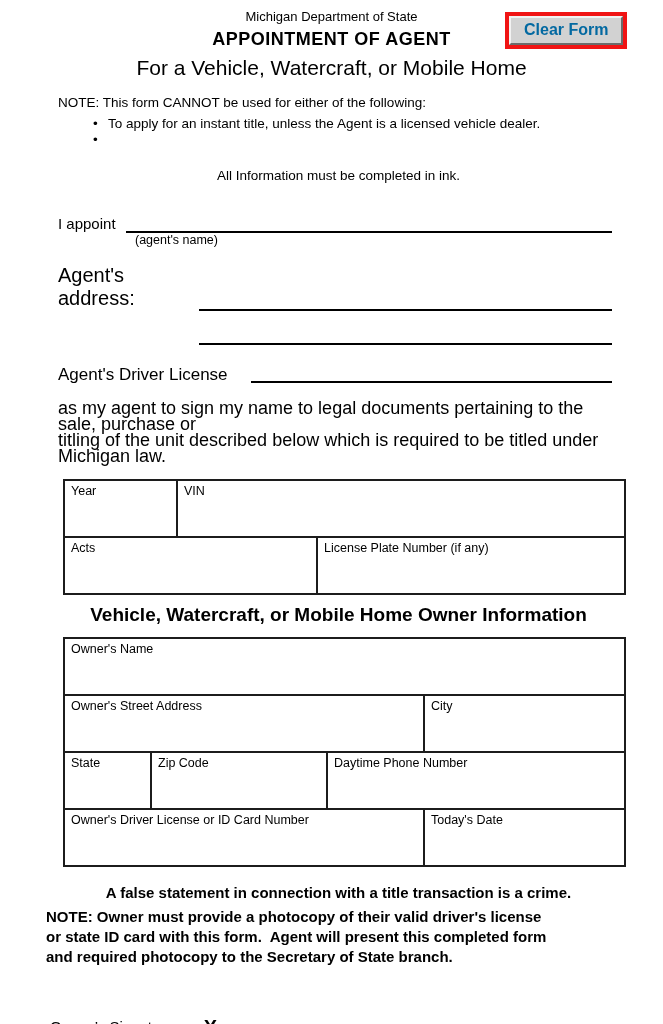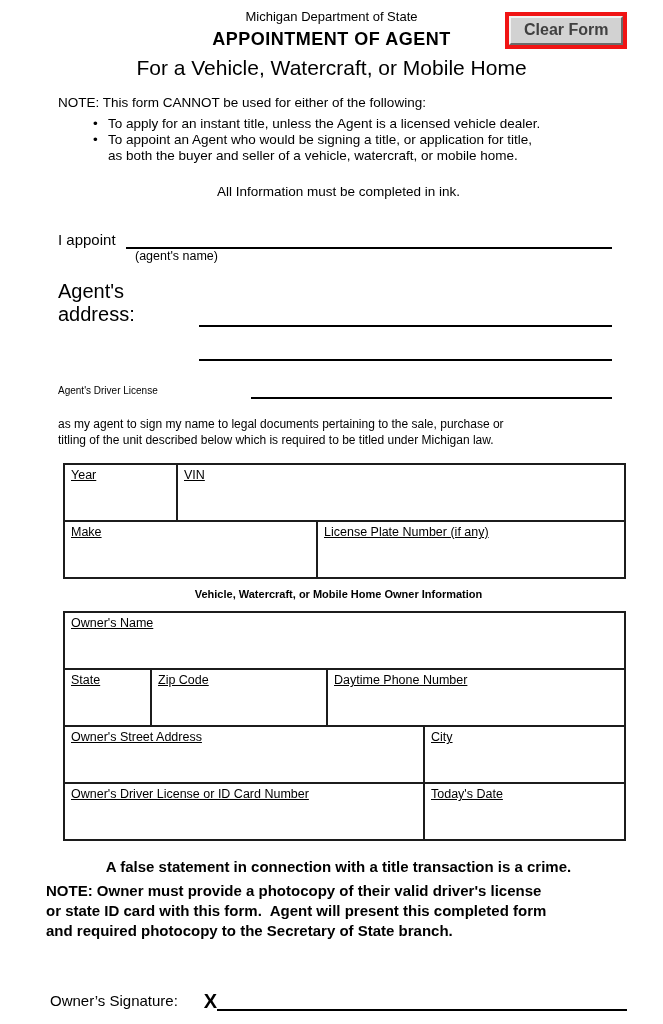--- a/index.html
+++ b/index.html
@@ -8,21 +8,21 @@
     font-family:"Liberation Sans", sans-serif; position:relative; overflow:hidden;
   }
   .center { text-align:center; }
   .center-mid { text-align:center; padding-left:14px; }
   .agency { padding-top:9px; font-size:13px; }
   .title { margin-top:5px; font-size:18px; font-weight:bold; letter-spacing:0.5px; }
   .subtitle { margin-top:6px; font-size:21px; }
 
   .clear-outer { position:absolute; left:505px; top:12px; border:4px solid #f01414; background:#9a9a9a; }
   .clear-btn {
-    display:block; background:#d2d2d2; color:#404040; font-family:"Liberation Sans", sans-serif;
+    display:block; background:#d2d2d2; color:#0369a1; font-family:"Liberation Sans", sans-serif;
     font-weight:bold; font-size:16px; padding:3px 13px 4px;
     border-top:2px solid #f2f2f2; border-left:2px solid #f2f2f2;
     border-right:2px solid #6b6b6b; border-bottom:2px solid #6b6b6b; cursor:pointer;
   }
 
   .note-intro { margin:15px 0 0 58px; font-size:13.5px; }
   .bullets { margin:6px 0 0 93px; font-size:13.5px; line-height:16px; }
   .bullet-row { display:flex; }
   .bullet-dot { width:15px; flex:0 0 15px; }
   .ink-notice { margin-top:20px; font-size:13.5px; }
@@ -32,33 +32,33 @@
     flex:1; border:none; border-bottom:2px solid #000; border-radius:0; background:transparent;
     font-family:"Liberation Sans", sans-serif; font-size:14px; height:20px; padding:0 2px; outline:none; min-width:0;
   }
   .appoint-row { margin-top:28px; }
   .appoint-label { font-size:15px; flex:0 0 auto; padding-right:10px; padding-bottom:1px; }
   .caption { margin-left:135px; width:430px; font-size:12.5px; }
   .address-row { margin-top:17px; }
   .address-label { font-size:20px; flex:0 0 141px; padding-bottom:1px; }
   .address2-row { margin:12px 0 0 199px; width:413px; display:flex; }
   .dl-row { margin-top:16px; }
-  .dl-label { flex:0 0 193px; font-size:10px; line-height:17px; }
-  .auth-par { margin:17px 0 0 58px; width:555px; font-size:12px; line-height:16px; }
+  .dl-label { flex:0 0 193px; font-size:17px; line-height:17px; }
+  .auth-par { margin:17px 0 0 58px; width:555px; font-size:18px; line-height:16px; }
   .line { display:block; white-space:pre-wrap; }
 
   table.grid { border-collapse:collapse; margin-left:63px; width:561px; table-layout:fixed; }
-  table.grid td { border:2px solid #1c1c1c; vertical-align:top; padding:3px 6px; height:49px;text-decoration:underline; }
+  table.grid td { border:2px solid #1c1c1c; vertical-align:top; padding:3px 6px; height:49px; }
   .cell-label { font-size:12.5px; white-space:nowrap; }
   .cell-input {
     width:100%; border:none; background:transparent; outline:none; height:20px; padding:0; margin-top:2px;
     font-family:"Liberation Sans", sans-serif; font-size:13px;
   }
   .veh-table { margin-top:15px; }
-  .owner-heading { margin-top:9px; font-size:11px; font-weight:bold; }
+  .owner-heading { margin-top:9px; font-size:19px; font-weight:bold; }
   .owner-table { margin-top:11px; }
 
   .crime { margin-top:17px; font-size:15px; font-weight:bold; }
   .photocopy-note { margin:6px 0 0 46px; width:585px; font-size:15px; font-weight:bold; line-height:20px; }
 
   .sig-row { display:flex; align-items:flex-end; margin:46px 0 0 50px; width:577px; }
   .sig-label { font-size:15px; flex:0 0 auto; padding-bottom:2px;text-align:right; }
   .sig-x { font-size:20px; font-weight:bold; margin-left:26px; flex:0 0 auto; line-height:20px; }
   .sig-input { height:22px; font-size:15px; }
 
@@ -79,24 +79,20 @@
   <div class="subtitle center">For a Vehicle, Watercraft, or Mobile Home</div>
 
   <div class="note-intro">NOTE: This form CANNOT be used for either of the following:</div>
   <div class="bullets">
     <div class="bullet-row">
       <span class="bullet-dot">•</span>
       <span>To apply for an instant title, unless the Agent is a licensed vehicle dealer.</span>
     </div>
     <div class="bullet-row">
       <span class="bullet-dot">•</span>
-      <span>
-        <span class="line">To appoint an Agent who would be signing a title, or application for title,</span>
-        <span class="line">as both the buyer and seller of a vehicle, watercraft, or mobile home.</span>
-      </span>
     </div>
   </div>
   <div class="ink-notice center-mid">All Information must be completed in ink.</div>
 
   <div class="field-row appoint-row">
     <span class="appoint-label">I appoint</span>
     <input class="u-input" type="text" value="" style="">
   </div>
   <div class="caption">(agent's name)</div>
 
@@ -132,21 +128,21 @@
         <div class="cell-label">Year</div>
         <input class="cell-input" type="text" value="" style="">
       </td>
       <td colspan="2">
         <div class="cell-label">VIN</div>
         <input class="cell-input" type="text" value="" style="">
       </td>
     </tr>
     <tr>
       <td colspan="2">
-        <div class="cell-label">Make</div>
+        <div class="cell-label">Acts</div>
         <input class="cell-input" type="text" value="" style="">
       </td>
       <td>
         <div class="cell-label">License Plate Number (if any)</div>
         <input class="cell-input" type="text" value="" style="">
       </td>
     </tr>
   </tbody>
     </table>
 
@@ -160,40 +156,40 @@
         <col style="width:201px">
       </colgroup>
     <tbody>
         <tr>
       <td colspan="4">
         <div class="cell-label">Owner's Name</div>
         <input class="cell-input" type="text" value="" style="">
       </td>
     </tr>
     <tr>
+      <td colspan="3">
+        <div class="cell-label">Owner's Street Address</div>
+        <input class="cell-input" type="text" value="" style="">
+      </td>
+      <td>
+        <div class="cell-label">City</div>
+        <input class="cell-input" type="text" value="" style="">
+      </td>
+    </tr>
+    <tr>
       <td>
         <div class="cell-label">State</div>
         <input class="cell-input" type="text" value="" style="">
       </td>
       <td>
         <div class="cell-label">Zip Code</div>
         <input class="cell-input" type="text" value="" style="">
       </td>
       <td colspan="2">
         <div class="cell-label">Daytime Phone Number</div>
-        <input class="cell-input" type="text" value="" style="">
-      </td>
-    </tr>
-    <tr>
-      <td colspan="3">
-        <div class="cell-label">Owner's Street Address</div>
-        <input class="cell-input" type="text" value="" style="">
-      </td>
-      <td>
-        <div class="cell-label">City</div>
         <input class="cell-input" type="text" value="" style="">
       </td>
     </tr>
     <tr>
       <td colspan="3">
         <div class="cell-label">Owner's Driver License or ID Card Number</div>
         <input class="cell-input" type="text" value="" style="">
       </td>
       <td>
         <div class="cell-label">Today's Date</div>

